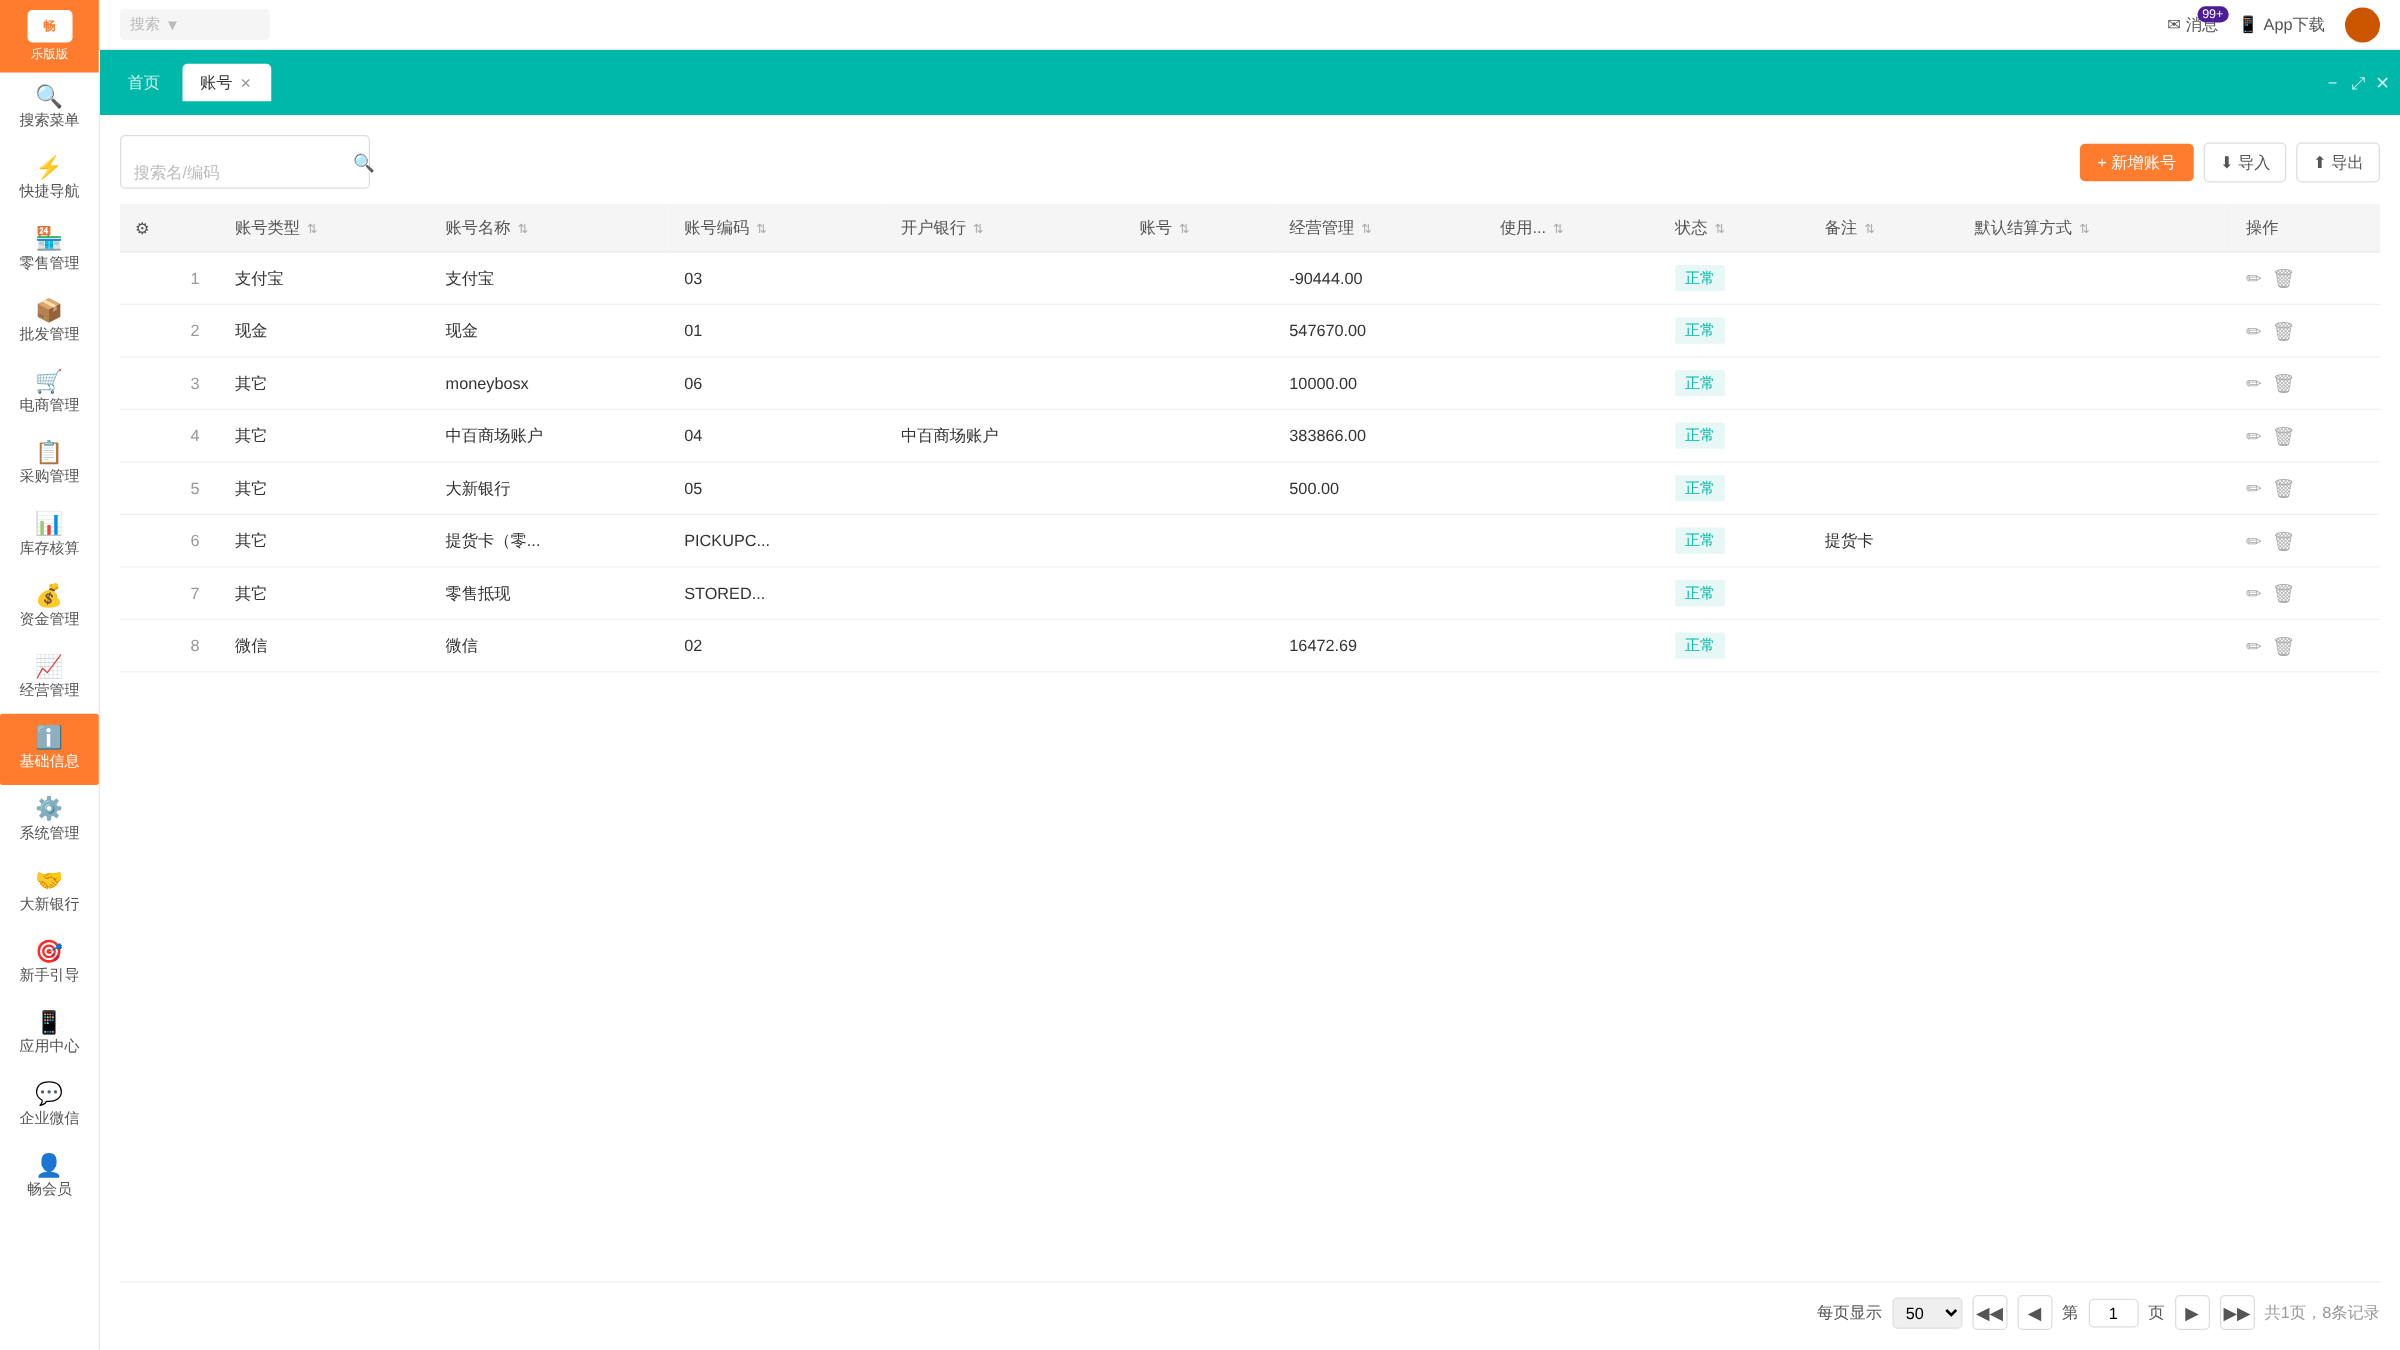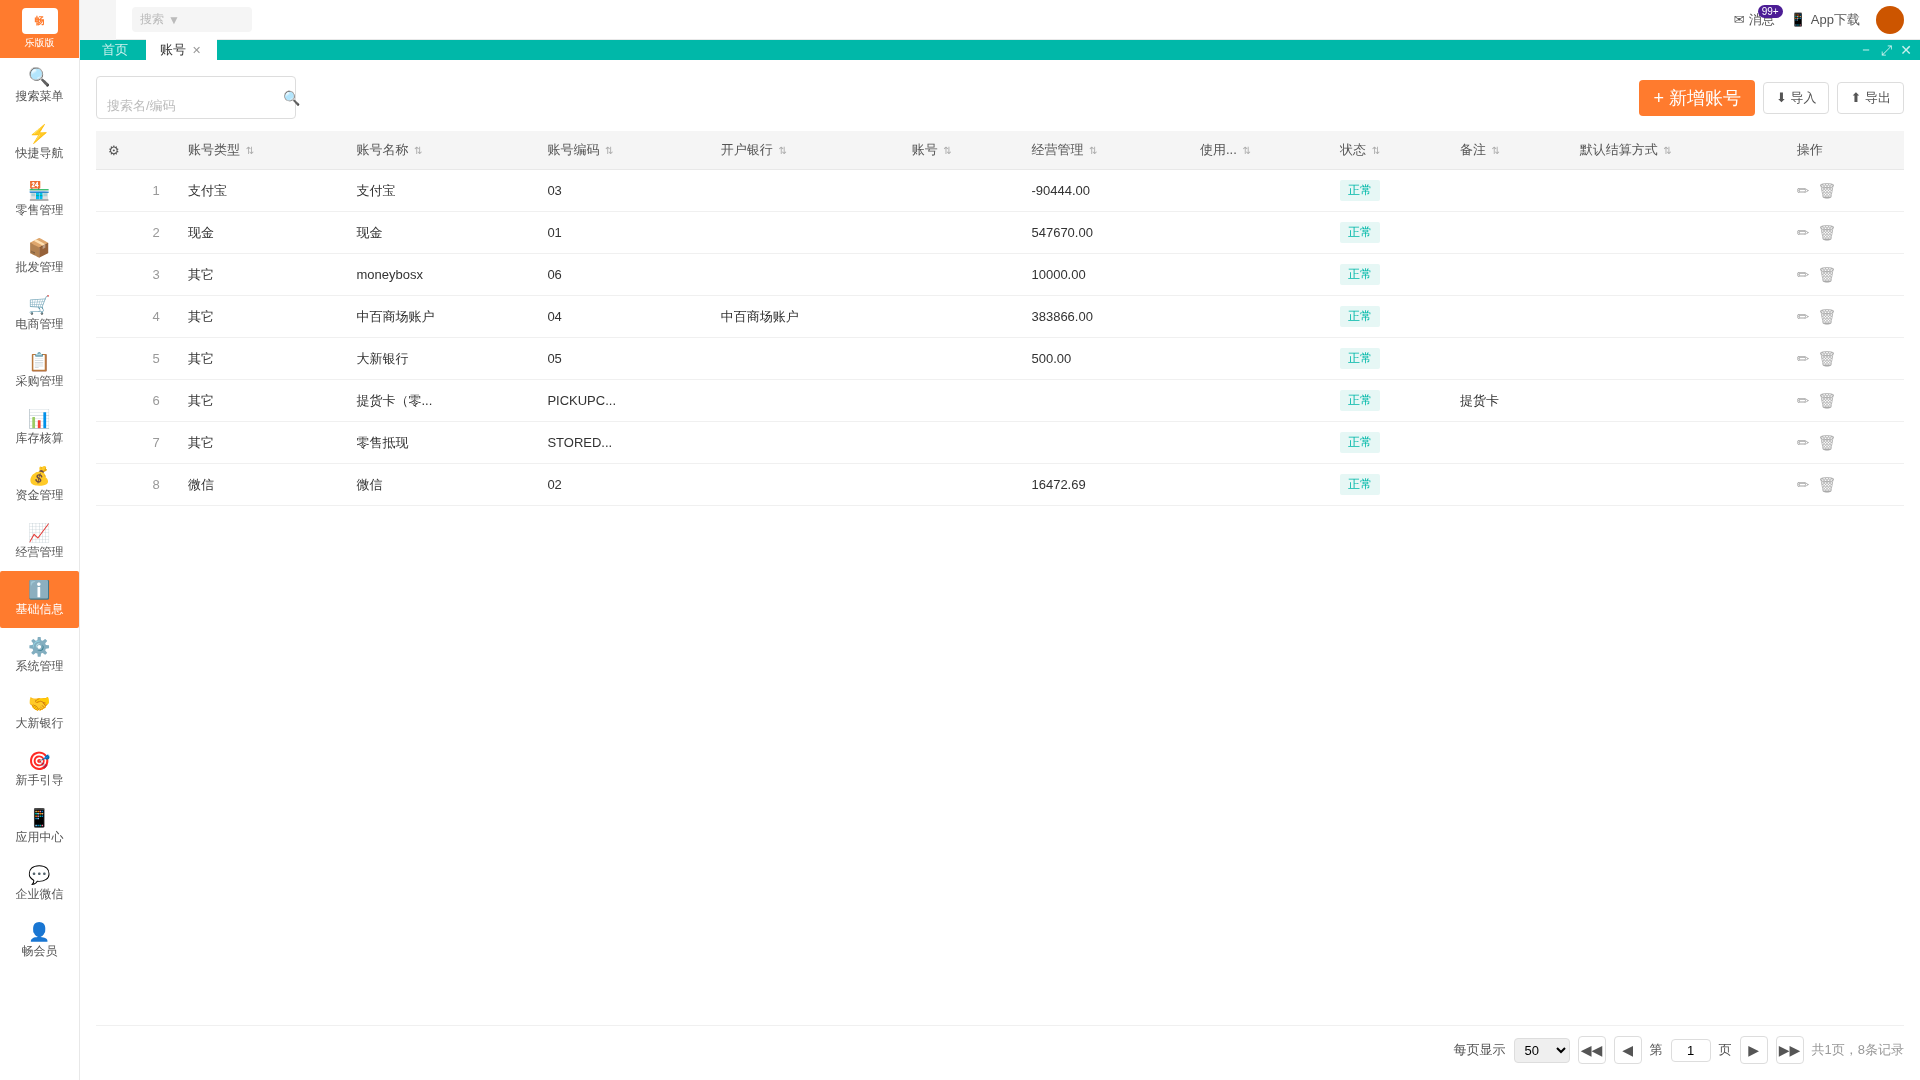--- a/index.html
+++ b/index.html
@@ -71,21 +71,20 @@
     
     .top-header {
       height: 40px;
       background: #fff;
       display: flex;
       align-items: center;
       justify-content: space-between;
       padding: 0 16px;
       border-bottom: 1px solid #e8e8e8;
       flex-shrink: 0;
-      margin-left: 36px;
     }
     .top-header-left {
       display: flex;
       align-items: center;
       gap: 12px;
     }
     .search-box-top {
       display: flex;
       align-items: center;
       background: #f5f5f5;
@@ -129,21 +128,21 @@
     }
     .avatar {
       width: 28px;
       height: 28px;
       border-radius: 50%;
       background: #cc5500;
     }
 
     
     .tab-bar {
-      height: 20px;
+      height: 52px;
       background: #00b8a9;
       display: flex;
       align-items: center;
       padding: 0 8px;
       flex-shrink: 0;
       gap: 4px;
     }
     .tab {
       display: flex;
       align-items: center;
@@ -220,21 +219,21 @@
       display: flex;
       align-items: center;
       gap: 8px;
     }
     .btn-primary {
       background: #ff7b2e;
       color: #fff;
       border: none;
       border-radius: 4px;
       padding: 6px 14px;
-      font-size: 18px;
+      font-size: 13px;
       cursor: pointer;
       display: flex;
       align-items: center;
       gap: 4px;
     }
     .btn-default {
       background: #fff;
       color: #555;
       border: 1px solid #ddd;
       border-radius: 4px;

